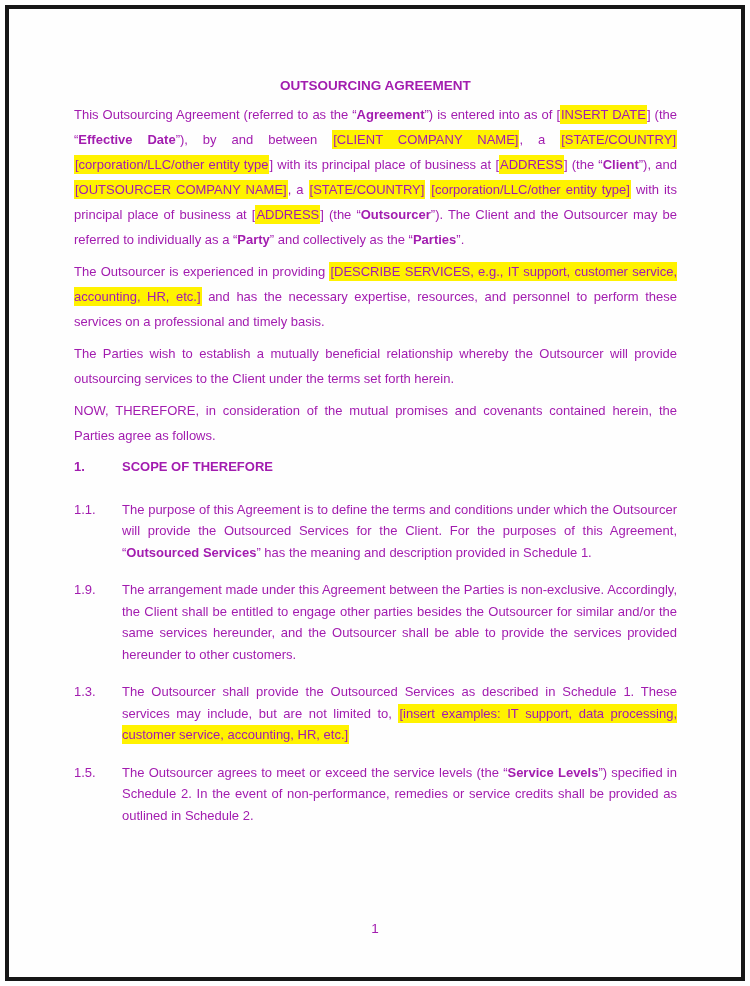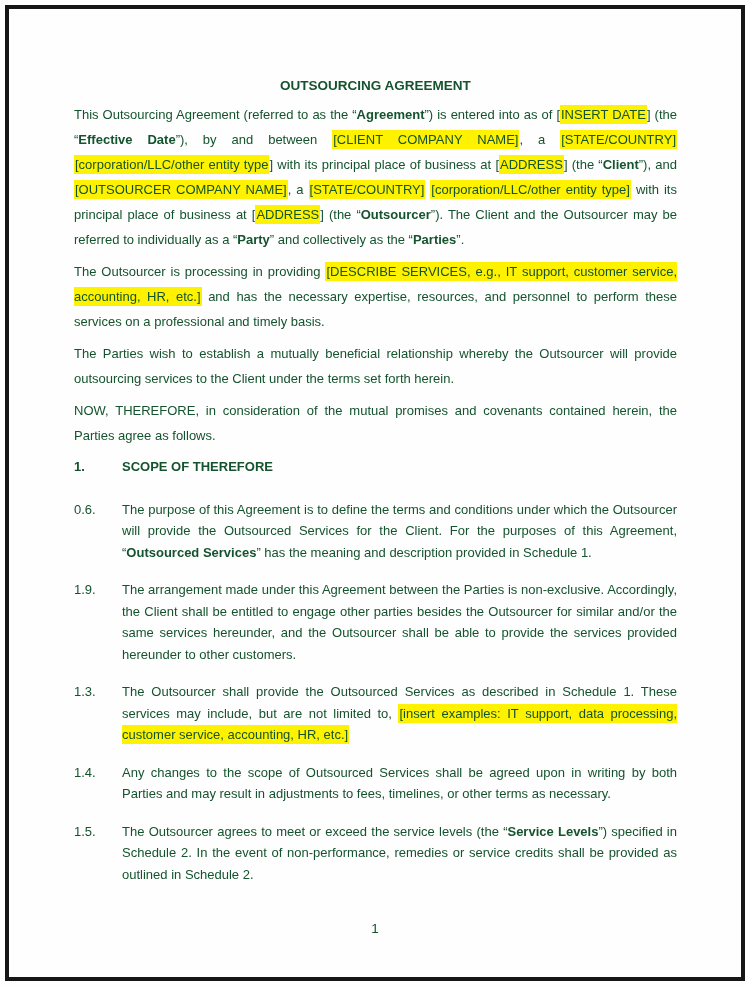--- a/index.html
+++ b/index.html
@@ -3,21 +3,21 @@
 <meta charset="utf-8">
 <style>
   html, body { margin: 0; padding: 0; background: #ffffff; }
   .sheet {
     position: relative;
     width: 750px;
     height: 986px;
     background: #fefefe;
     overflow: hidden;
     font-family: "Liberation Sans", sans-serif;
-    color: #14532d;
+    color: #a21caf;
   }
   .frame {
     position: absolute;
     left: 5px; top: 5px; right: 5px; bottom: 5px;
     border: 4px solid #161616;
     box-sizing: border-box;
     padding: 67px 64px 0 65px;
   }
   .title {
     margin: 0 0 6px 0;
@@ -67,45 +67,41 @@
 </style>
 </head>
 <body>
 
 <div class="sheet">
   <div class="frame">
 
     <h1 class="title">OUTSOURCING AGREEMENT</h1>
 
     <p class="para"><span>This Outsourcing Agreement (referred to as the “</span><span class="b">Agreement</span><span>”) is entered into as of [</span><span class="hl">INSERT DATE</span><span>] (the “</span><span class="b">Effective Date</span><span>”), by and between </span><span class="hl">[CLIENT COMPANY NAME]</span><span>, a </span><span class="hl">[STATE/COUNTRY]</span><span> </span><span class="hl">[corporation/LLC/other entity type</span><span>] with its principal place of business at [</span><span class="hl">ADDRESS</span><span>] (the “</span><span class="b">Client</span><span>”), and </span><span class="hl">[OUTSOURCER COMPANY NAME]</span><span>, a </span><span class="hl">[STATE/COUNTRY]</span><span> </span><span class="hl">[corporation/LLC/other entity type]</span><span> with its principal place of business at [</span><span class="hl">ADDRESS</span><span>] (the “</span><span class="b">Outsourcer</span><span>”). The Client and the Outsourcer may be referred to individually as a “</span><span class="b">Party</span><span>” and collectively as the “</span><span class="b">Parties</span><span>”.</span></p>
-    <p class="para"><span>The Outsourcer is processing in providing </span><span class="hl">[DESCRIBE SERVICES, e.g., IT support, customer service, accounting, HR, etc.]</span><span> and has the necessary expertise, resources, and personnel to perform these services on a professional and timely basis.</span></p>
+    <p class="para"><span>The Outsourcer is experienced in providing </span><span class="hl">[DESCRIBE SERVICES, e.g., IT support, customer service, accounting, HR, etc.]</span><span> and has the necessary expertise, resources, and personnel to perform these services on a professional and timely basis.</span></p>
     <p class="para"><span>The Parties wish to establish a mutually beneficial relationship whereby the Outsourcer will provide outsourcing services to the Client under the terms set forth herein.</span></p>
     <p class="para"><span>NOW, THEREFORE, in consideration of the mutual promises and covenants contained herein, the Parties agree as follows.</span></p>
 
     <div class="numbered heading-row">
       <span class="num">1.</span>
       <span class="clause-body">SCOPE OF THEREFORE</span>
     </div>
 
     <div class="numbered">
-      <span class="num">0.6.</span>
+      <span class="num">1.1.</span>
       <span class="clause-body"><span>The purpose of this Agreement is to define the terms and conditions under which the Outsourcer will provide the Outsourced Services for the Client. For the purposes of this Agreement, “</span><span class="b">Outsourced Services</span><span>” has the meaning and description provided in Schedule 1.</span></span>
     </div>
     <div class="numbered">
       <span class="num">1.9.</span>
       <span class="clause-body"><span>The arrangement made under this Agreement between the Parties is non-exclusive. Accordingly, the Client shall be entitled to engage other parties besides the Outsourcer for similar and/or the same services hereunder, and the Outsourcer shall be able to provide the services provided hereunder to other customers.</span></span>
     </div>
     <div class="numbered">
       <span class="num">1.3.</span>
       <span class="clause-body"><span>The Outsourcer shall provide the Outsourced Services as described in Schedule 1. These services may include, but are not limited to, </span><span class="hl">[insert examples: IT support, data processing, customer service, accounting, HR, etc.]</span></span>
     </div>
     <div class="numbered">
-      <span class="num">1.4.</span>
-      <span class="clause-body"><span>Any changes to the scope of Outsourced Services shall be agreed upon in writing by both Parties and may result in adjustments to fees, timelines, or other terms as necessary.</span></span>
-    </div>
-    <div class="numbered">
       <span class="num">1.5.</span>
       <span class="clause-body"><span>The Outsourcer agrees to meet or exceed the service levels (the “</span><span class="b">Service Levels</span><span>”) specified in Schedule 2. In the event of non-performance, remedies or service credits shall be provided as outlined in Schedule 2.</span></span>
     </div>
 
     <div class="page-number">1</div>
   </div>
 </div>
 
 </body></html>

